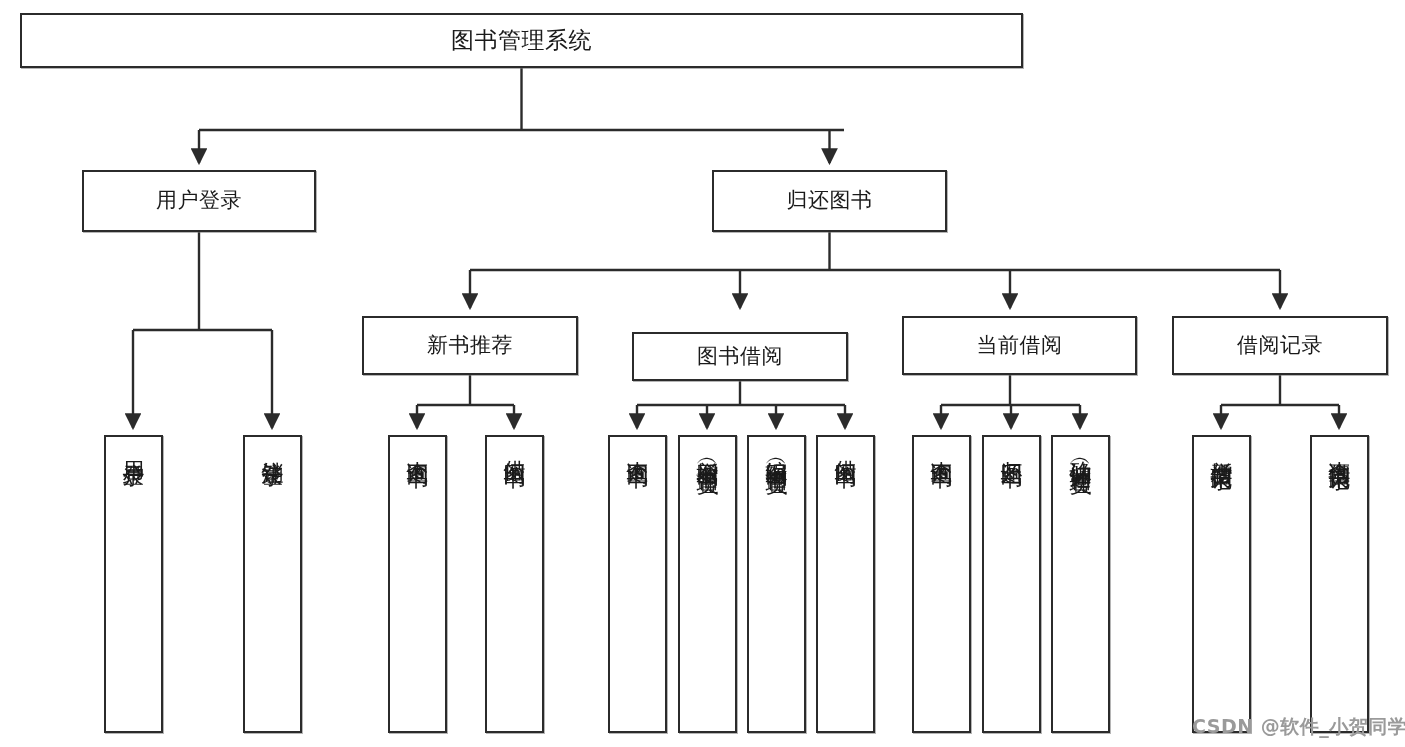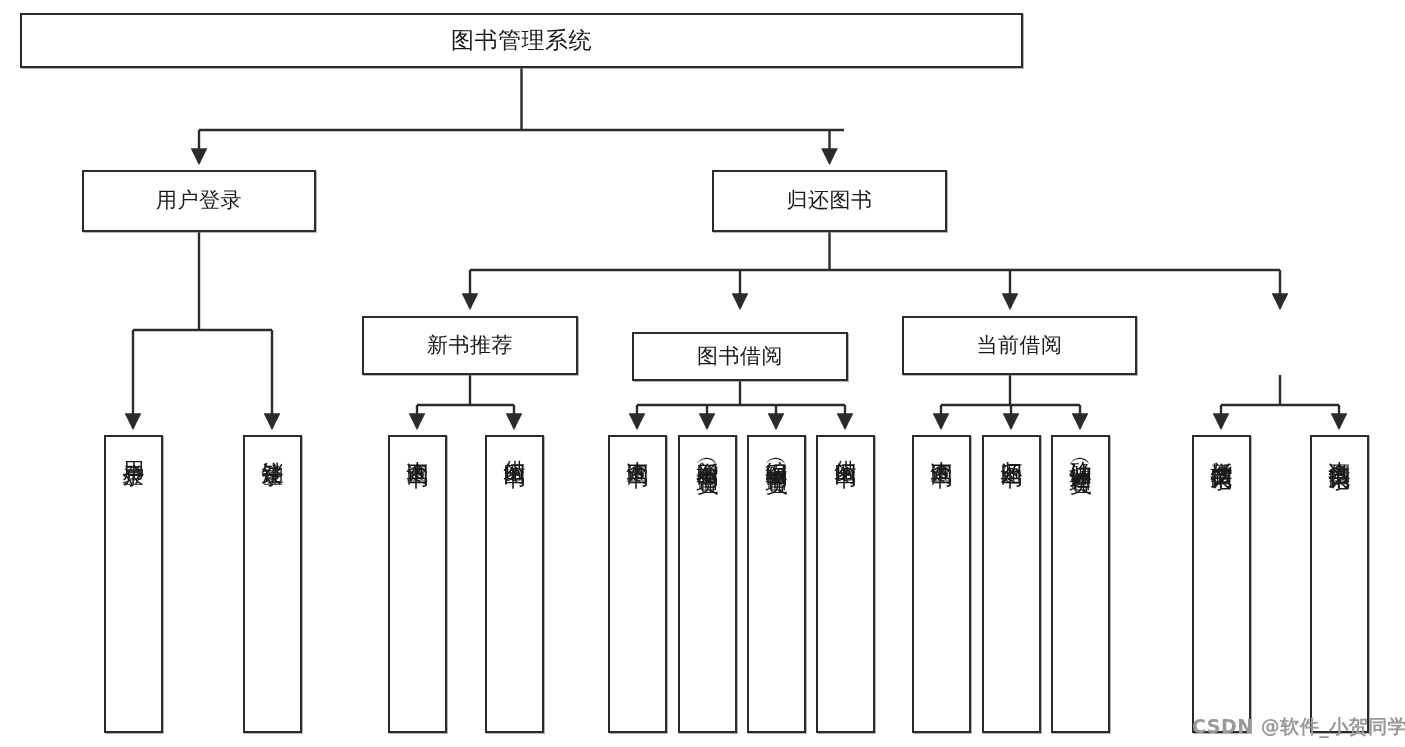--- a/index.html
+++ b/index.html
@@ -142,20 +142,23 @@
 
   <div class="node h" style="left:362px; top:316px; width:216px; height:59px;font-family:Liberation Serif, serif;">
     <span class="node-label">新书推荐</span>
   </div>
   <div class="node h" style="left:632px; top:316px; width:216px; height:49px;margin-top:16px;">
     <span class="node-label">图书借阅</span>
   </div>
   <div class="node h" style="left:902px; top:316px; width:235px; height:59px;">
     <span class="node-label">当前借阅</span>
   </div>
+  <div class="node h" style="left:1172px; top:316px; width:216px; height:59px;">
+    <span class="node-label">借阅记录</span>
+  </div>
 
   <div class="node v" style="left:104px; top:435px; width:59px; height:298px;">
     <span class="node-label">用户登录</span>
   </div>
   <div class="node v" style="left:243px; top:435px; width:59px; height:298px;">
     <span class="node-label">注销登录</span>
   </div>
 
   <div class="node v" style="left:388px; top:435px; width:59px; height:298px;">
     <span class="node-label">查询图书</span>

